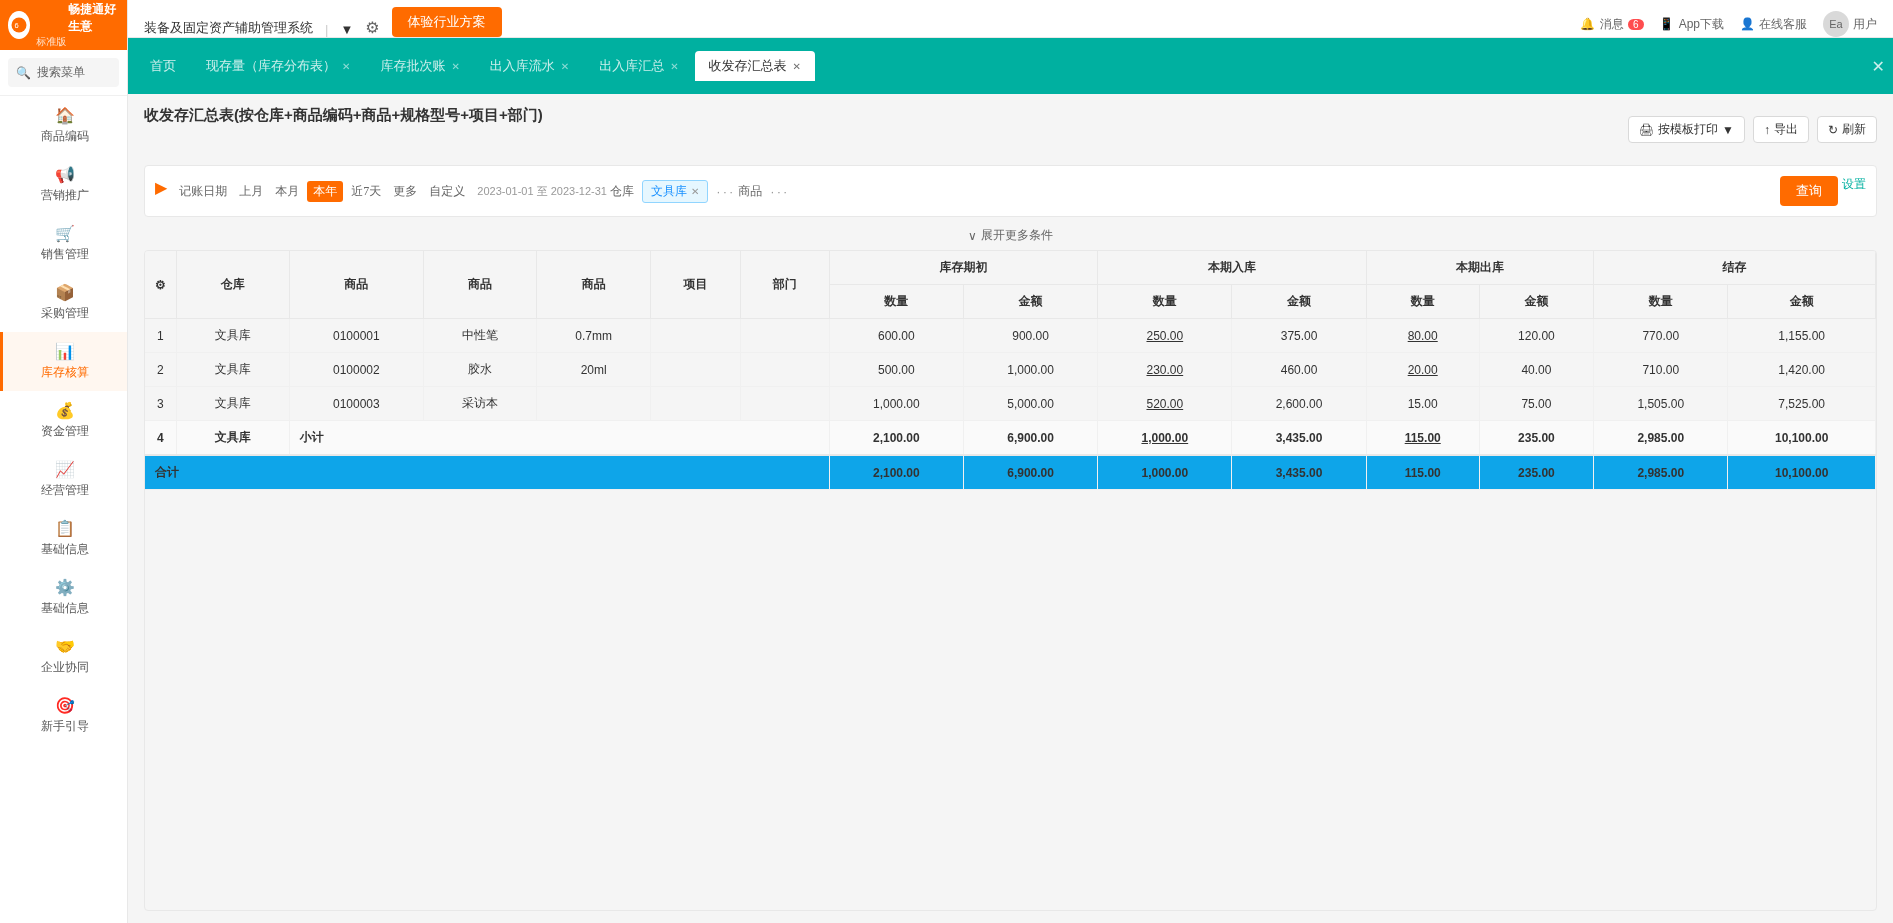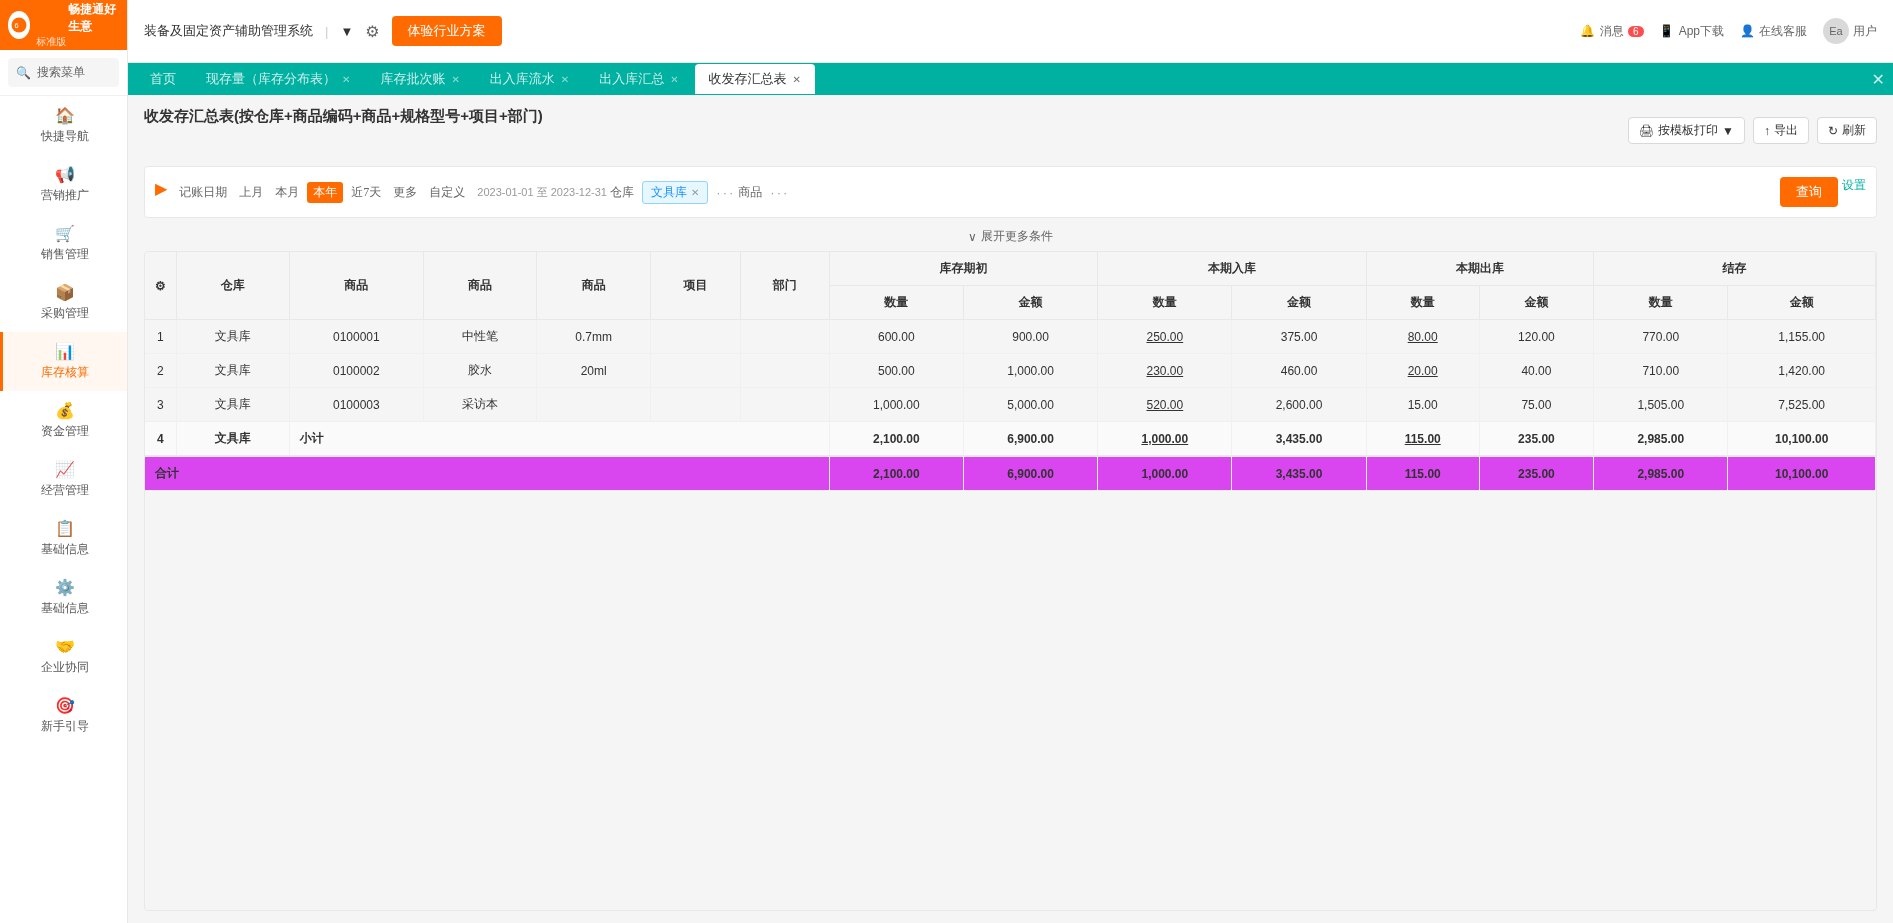--- a/index.html
+++ b/index.html
@@ -14,30 +14,30 @@
     .sidebar-search-btn { width: 100%; display: flex; align-items: center; gap: 6px; background: #f5f5f5; border: none; border-radius: 4px; padding: 6px 8px; cursor: pointer; color: #666; font-size: 12px; }
     .sidebar-nav { flex: 1; overflow-y: auto; }
     .sidebar-item { display: flex; flex-direction: column; align-items: center; padding: 10px 6px; cursor: pointer; color: #595959; font-size: 12px; gap: 3px; border-left: 3px solid transparent; }
     .sidebar-item.active { background: #fff7f0; color: #ff6b00; border-left: 3px solid #ff6b00; }
     .sidebar-item-icon { font-size: 16px; }
 
     
     .main { flex: 1; display: flex; flex-direction: column; overflow: hidden; }
 
     
-    .topbar { background: #fff; height: 63px; display: flex; align-items: center; padding: 0 16px; border-bottom: 1px solid #e8e8e8; gap: 12px; }
+    .topbar { background: #fff; height: 38px; display: flex; align-items: flex-end; padding: 0 16px; border-bottom: 1px solid #e8e8e8; gap: 12px; }
     .topbar-dropdown { display: flex; align-items: center; gap: 4px; cursor: pointer; color: #333; }
     .topbar-trial-btn { background: #ff6b00; color: #fff; border: none; border-radius: 4px; padding: 6px 16px; cursor: pointer; font-size: 13px; }
     .topbar-right { margin-left: auto; display: flex; align-items: center; gap: 16px; color: #666; font-size: 12px; }
     .topbar-right-item { display: flex; align-items: center; gap: 4px; cursor: pointer; }
     .badge { background: #ff4d4f; color: #fff; border-radius: 8px; padding: 0 4px; font-size: 10px; min-width: 16px; text-align: center; }
     .user-avatar { width: 26px; height: 26px; background: #d9d9d9; border-radius: 50%; display: flex; align-items: center; justify-content: center; font-size: 11px; }
 
     
-    .tabs { background: #00b0a0; display: flex; align-items: center; height: 32px; padding: 0 8px; gap: 2px; }
+    .tabs { background: #00b0a0; display: flex; align-items: center; height: 56px; padding: 0 8px; gap: 2px; }
     .tab { display: flex; align-items: center; gap: 6px; padding: 6px 14px; cursor: pointer; color: rgba(255,255,255,0.8); font-size: 13px; border-radius: 4px 4px 0 0; }
     .tab.active { background: #fff; color: #333; border-radius: 4px 4px 0 0; }
     .tab-close { font-size: 10px; color: inherit; opacity: 0.7; cursor: pointer; }
     .tabs-close-btn { margin-left: auto; color: rgba(255,255,255,0.8); cursor: pointer; font-size: 16px; }
 
     
     .content { flex: 1; background: #f5f5f5; overflow: auto; display: flex; flex-direction: column; }
     .page-title { font-size: 15px; font-weight: bold; color: #333; margin-bottom: 28px; }
     .filter-label { color: #666; font-size: 12px; white-space: nowrap; }
     .date-btns { display: flex; gap: 4px; }
@@ -98,21 +98,21 @@
   <div class="sidebar-search">
     <button class="sidebar-search-btn">
       <span>🔍</span>
       <span>搜索菜单</span>
     </button>
   </div>
 
   <div class="sidebar-nav">
     <div class="sidebar-item">
       <span class="sidebar-item-icon">🏠</span>
-      <span>快捷导航</span>
+      <span>商品编码</span>
     </div>
     <div class="sidebar-item">
       <span class="sidebar-item-icon">📢</span>
       <span>营销推广</span>
     </div>
     <div class="sidebar-item">
       <span class="sidebar-item-icon">🛒</span>
       <span>销售管理</span>
     </div>
     <div class="sidebar-item">
@@ -366,21 +366,21 @@
     <td style="font-weight:bold;">6,900.00</td>
     <td style="font-weight:bold;text-decoration:underline;cursor:pointer;">1,000.00</td>
     <td style="font-weight:bold;">3,435.00</td>
     <td style="font-weight:bold;text-decoration:underline;cursor:pointer;">115.00</td>
     <td style="font-weight:bold;">235.00</td>
     <td style="font-weight:bold;">2,985.00</td>
     <td style="font-weight:bold;">10,100.00</td>
   </tr>
             </tbody>
           <tfoot>
-            <tr style="background:#d946ef;border-top:2px solid #e8e8e8;">
+            <tr style="background:#0ea5e9;border-top:2px solid #e8e8e8;">
               <td colspan="7" style="text-align:left;font-weight:bold;padding:8px 10px;">合计</td>
               <td style="text-align:center;font-weight:bold;">2,100.00</td>
               <td style="text-align:center;font-weight:bold;">6,900.00</td>
               <td style="text-align:center;font-weight:bold;">1,000.00</td>
               <td style="text-align:center;font-weight:bold;">3,435.00</td>
               <td style="text-align:center;font-weight:bold;">115.00</td>
               <td style="text-align:center;font-weight:bold;">235.00</td>
               <td style="text-align:center;font-weight:bold;">2,985.00</td>
               <td style="text-align:center;font-weight:bold;">10,100.00</td>
             </tr>

